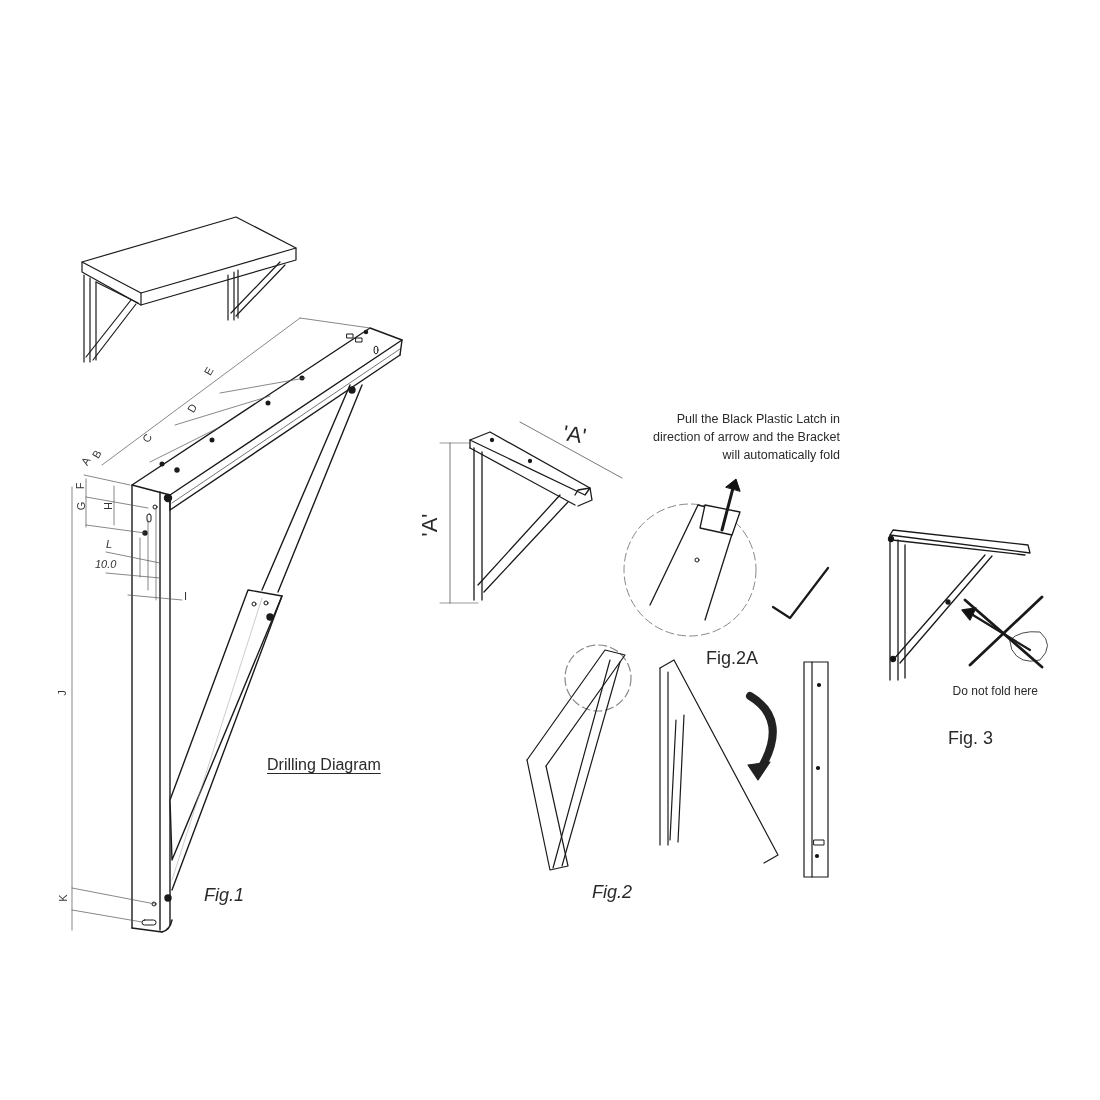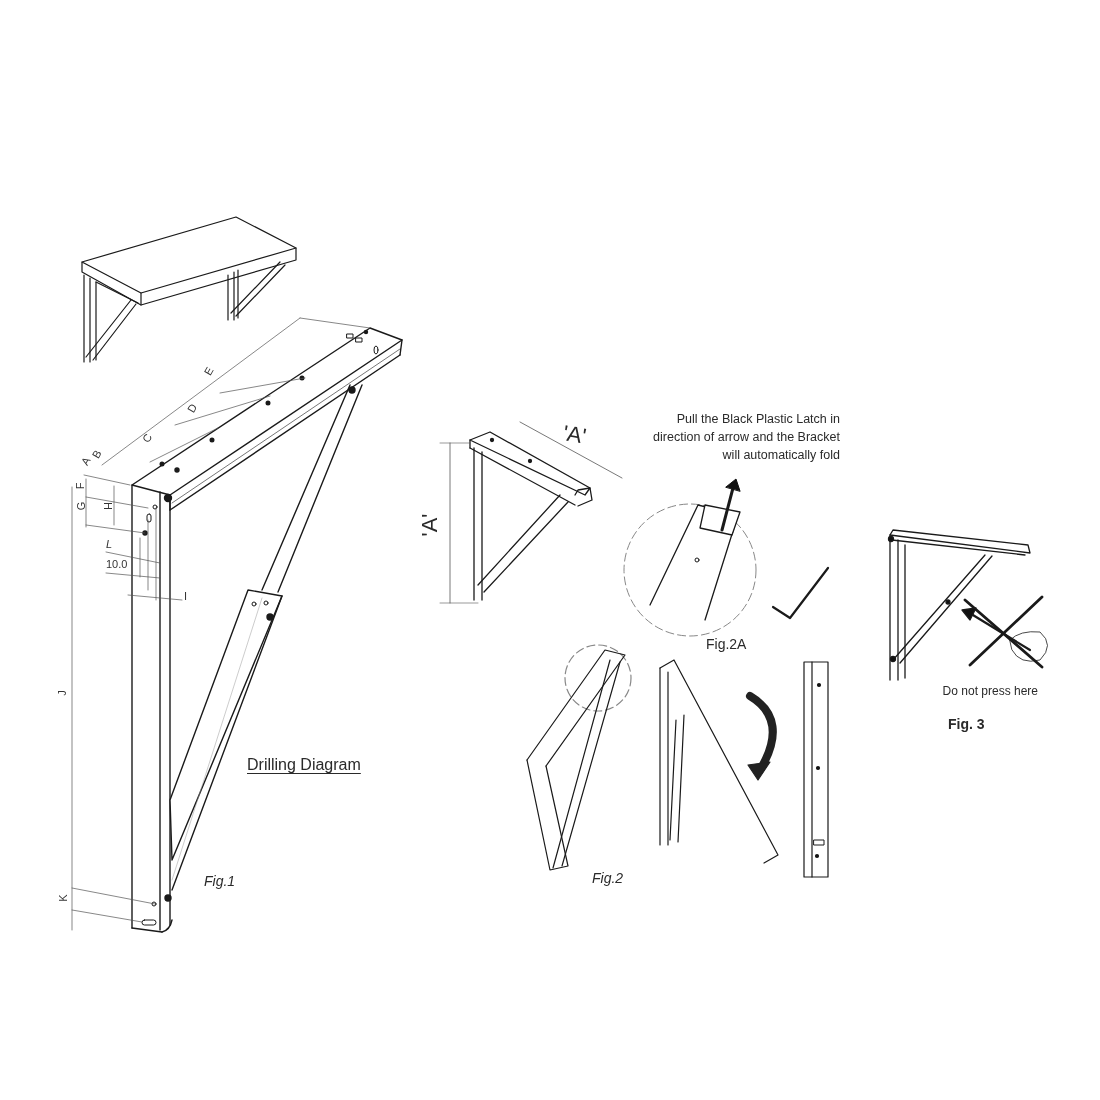--- a/index.html
+++ b/index.html
@@ -1,21 +1,21 @@
 <!DOCTYPE html>
 <html><head>
 <meta charset="utf-8">
 <style>
   html,body{margin:0;padding:0;background:#ffffff;}
   body{width:1100px;height:1100px;position:relative;overflow:hidden;font-family:"Liberation Sans",sans-serif;color:#222;}
   svg{position:absolute;left:0;top:0;}
   .lbl{position:absolute;font-family:"Liberation Sans",sans-serif;color:#2a2a2a;white-space:nowrap;}
   .dim{font-size:11px;color:#333;}
-  .cap{font-size:14px;}
-  .title{font-size:16px;text-decoration:underline;text-underline-offset:3px;}
+  .cap{font-size:18px;margin-top:12px;}
+  .title{font-size:16px;text-decoration:underline;text-underline-offset:3px;margin-left:20px;}
   .note{font-size:12.5px;text-align:right;line-height:18px;white-space:normal;}
   .big{font-size:22px;}
 </style>
 </head>
 <body>
 
 <svg width="1100" height="1100" viewBox="0 0 1100 1100" fill="none" stroke="#1a1a1a" stroke-linejoin="round" stroke-linecap="round">
 
   <g stroke-width="1.2">
     <polygon points="82,262 236,217 296,248 141,293" fill="#fff"></polygon>
@@ -174,24 +174,24 @@
 <div class="lbl dim" style="left:143px;top:432px;transform:rotate(-60deg);">C</div>
 <div class="lbl dim" style="left:188px;top:402px;transform:rotate(-60deg);">D</div>
 <div class="lbl dim" style="left:205px;top:365px;transform:rotate(-60deg);">E</div>
 <div class="lbl dim" style="left:77px;top:480px;transform:rotate(-90deg);">F</div>
 <div class="lbl dim" style="left:77px;top:500px;transform:rotate(-90deg);">G</div>
 <div class="lbl dim" style="left:104px;top:500px;transform:rotate(-90deg);">H</div>
 <div class="lbl dim" style="left:184px;top:590px;">I</div>
 <div class="lbl dim" style="left:59px;top:687px;transform:rotate(-90deg);">J</div>
 <div class="lbl dim" style="left:59px;top:892px;transform:rotate(-90deg);">K</div>
 <div class="lbl dim" style="left:106px;top:538px;font-style:italic;">L</div>
-<div class="lbl dim" style="left:106px;top:558px;">10.0</div>
+<div class="lbl dim" style="left:95px;top:558px;font-style:italic;">10.0</div>
 
 <div class="lbl big" style="left:563px;top:422px;transform:rotate(10deg);">'A'</div>
 <div class="lbl big" style="left:418px;top:512px;transform:rotate(-90deg);">'A'</div>
 
 <div class="lbl note" style="left:640px;top:410px;width:200px;">Pull the Black Plastic Latch in direction of arrow and the Bracket will automatically fold</div>
 <div class="lbl cap" style="left:706px;top:636px;">Fig.2A</div>
-<div class="lbl note" style="left:918px;top:682px;width:120px;font-size:12px;">Do not press here</div>
-<div class="lbl cap" style="left:948px;top:716px;font-weight:bold;">Fig. 3</div>
+<div class="lbl note" style="left:918px;top:682px;width:120px;font-size:12px;">Do not fold here</div>
+<div class="lbl cap" style="left:948px;top:716px;">Fig. 3</div>
 <div class="lbl title" style="left:247px;top:756px;">Drilling Diagram</div>
 <div class="lbl cap" style="left:204px;top:873px;font-style:italic;">Fig.1</div>
 <div class="lbl cap" style="left:592px;top:870px;font-style:italic;">Fig.2</div>
 
 </body></html>

